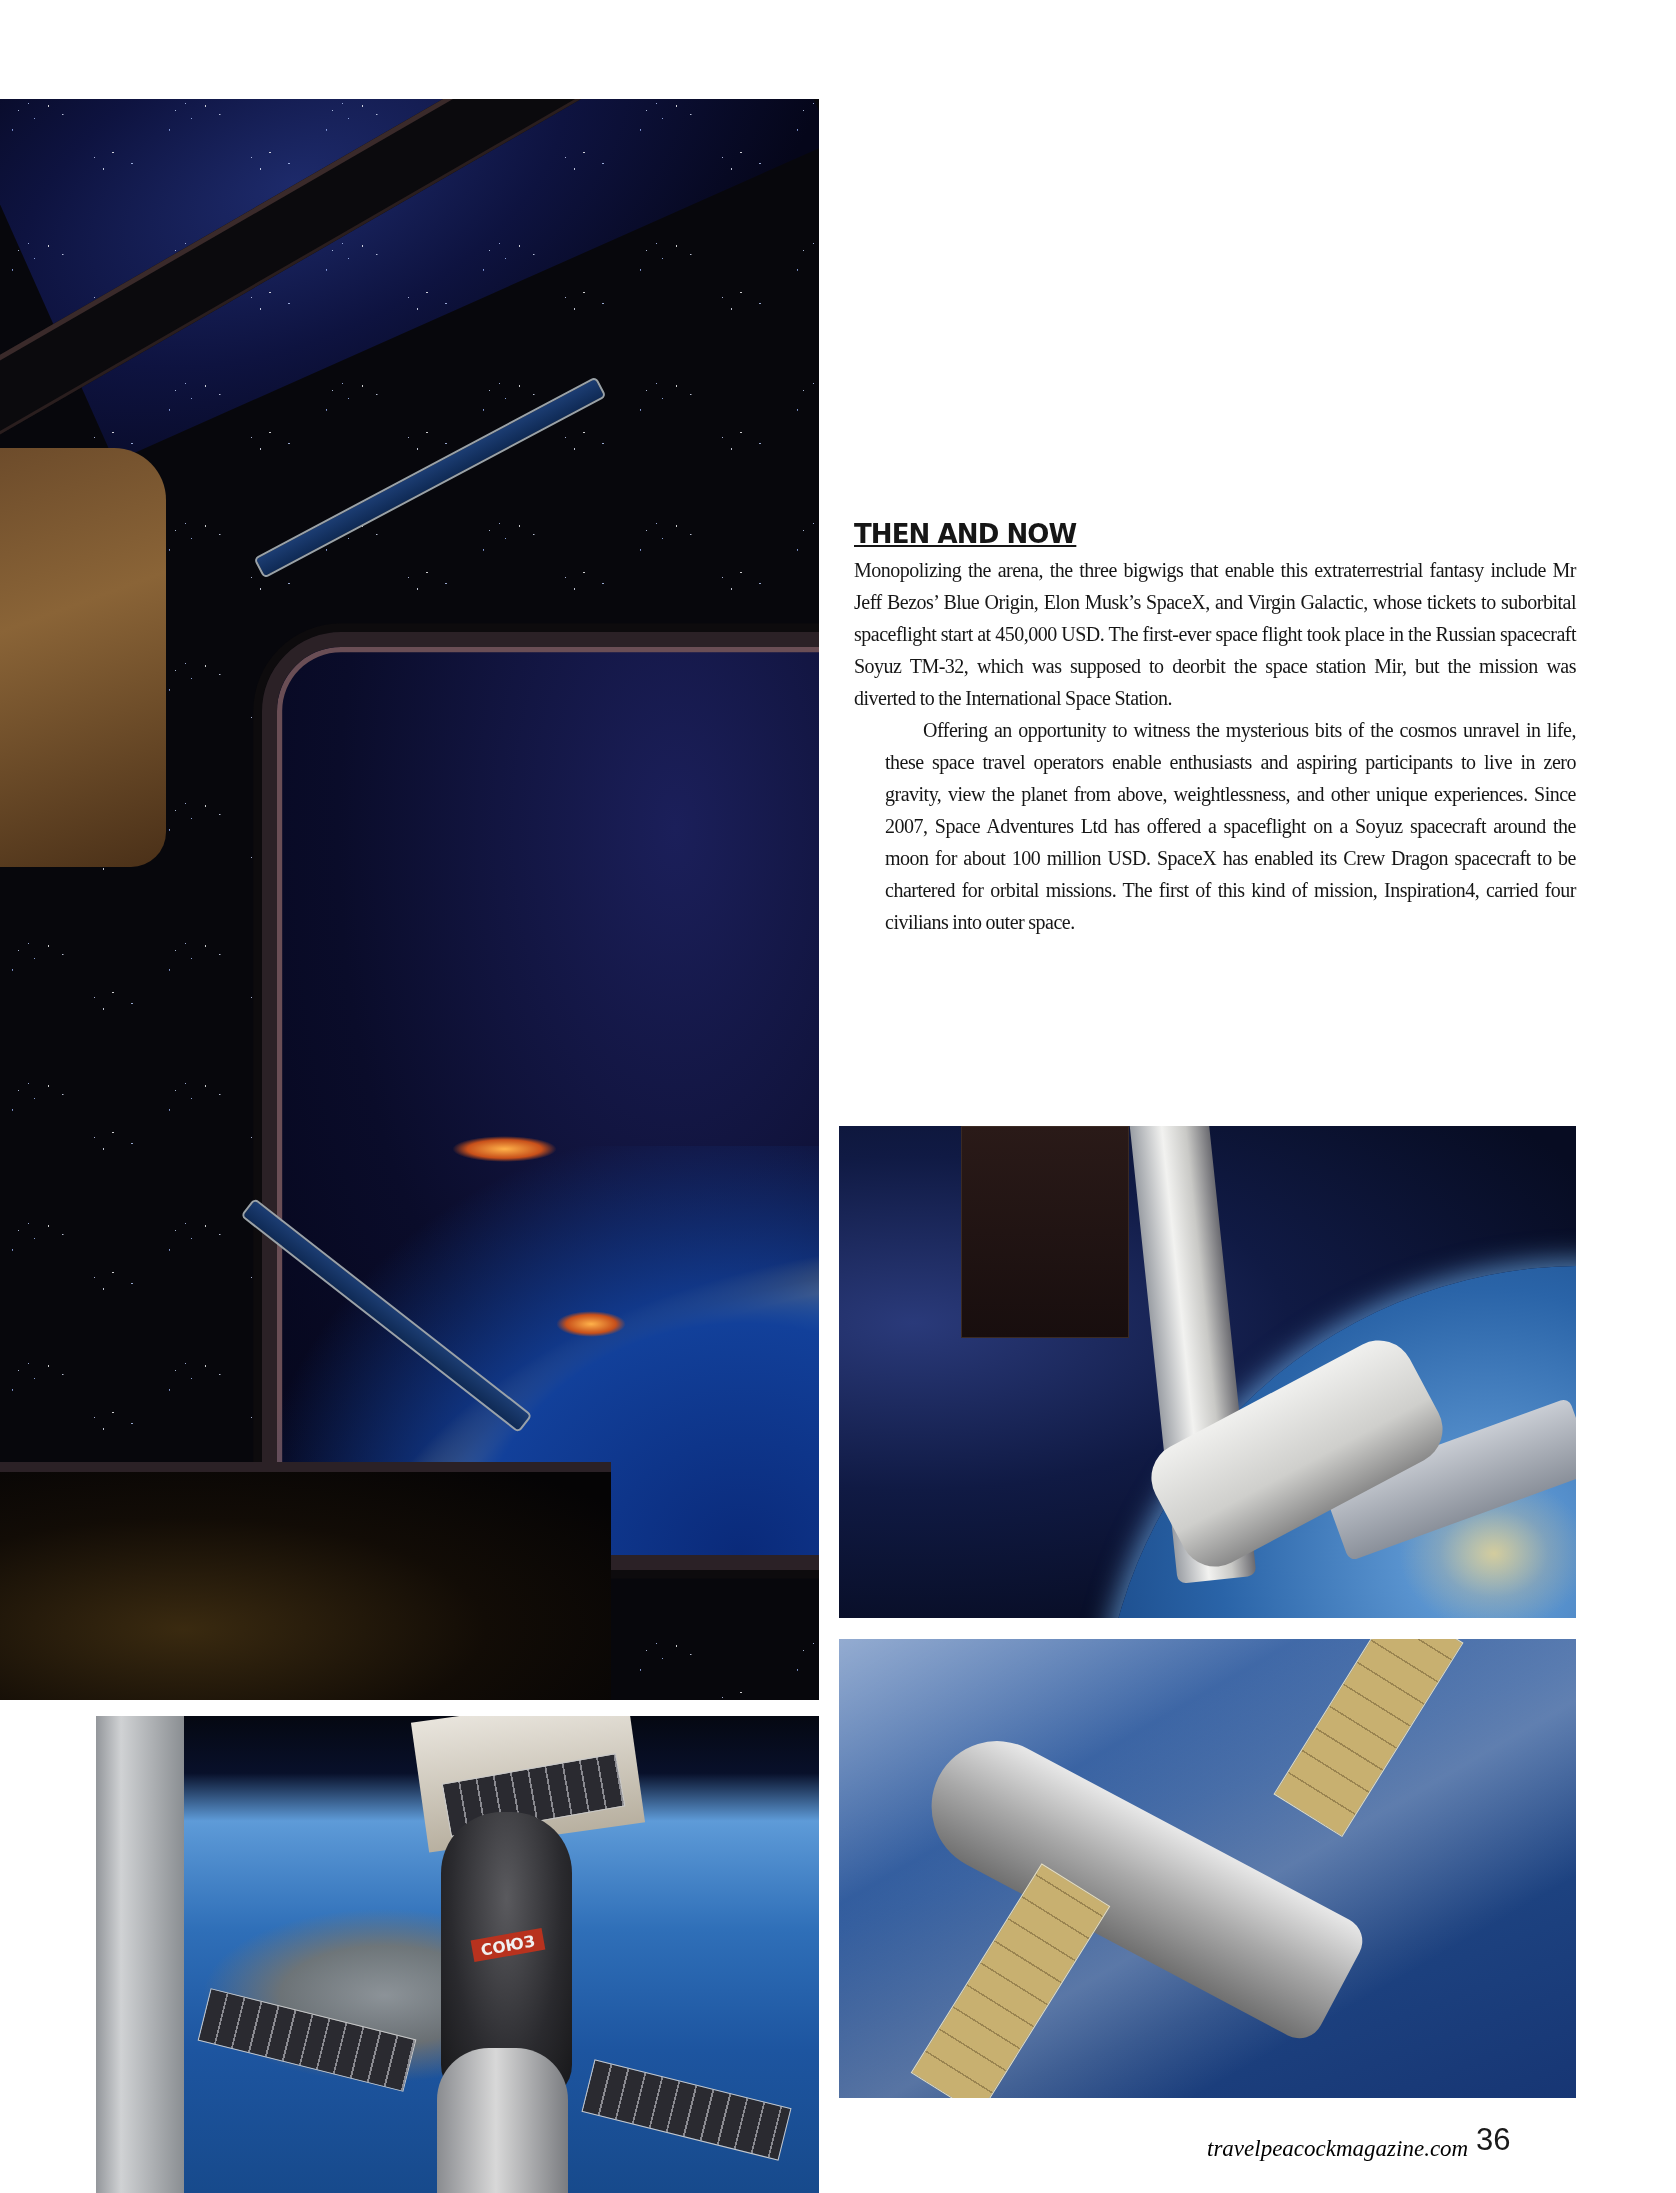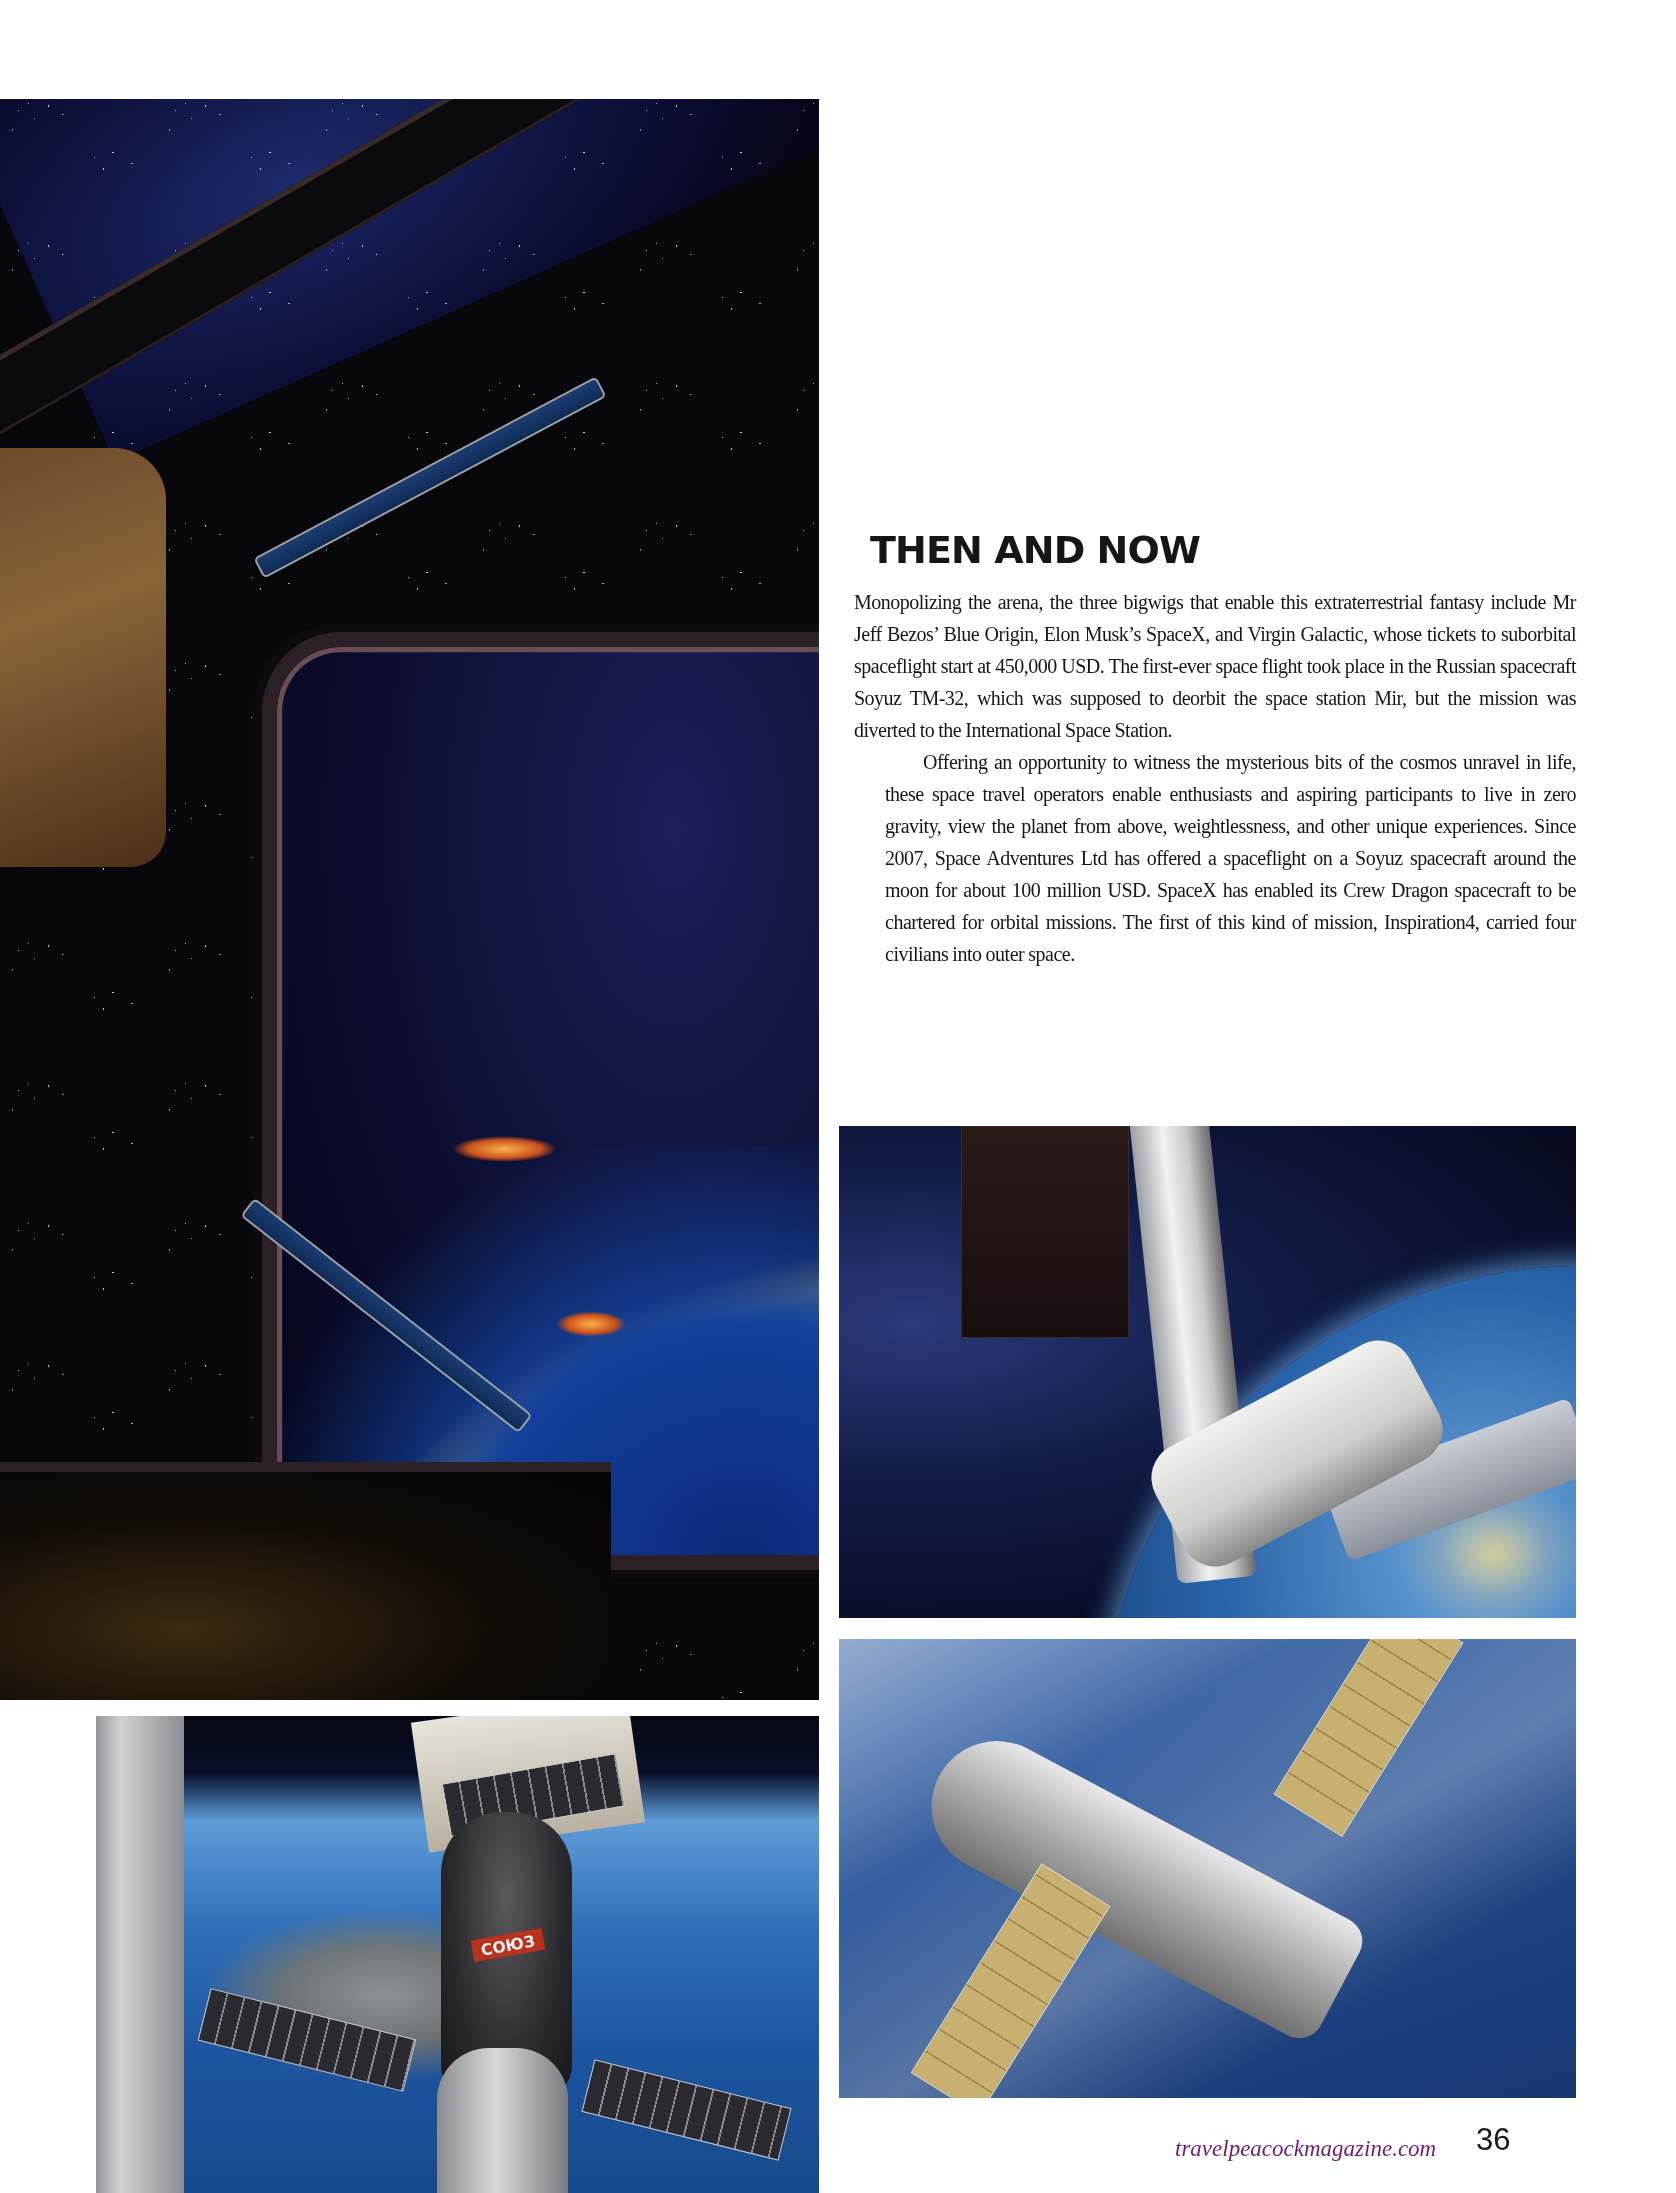--- a/index.html
+++ b/index.html
@@ -175,45 +175,46 @@
     position: absolute; left: 376px; top: 218px;
     font-family: "DejaVu Sans", sans-serif; font-weight: bold; font-size: 15.7px;
     color: #f0f0f0; background: #b8321e; padding: 1.7px 8.7px; transform: rotate(-10deg);
   }
 
   
   #article {
     position: absolute; left: 854px; top: 514px; width: 722px;
   }
   #article-heading {
-    margin: 16px;
+    margin: 0;
     font-family: "DejaVu Sans", sans-serif;
     font-weight: bold;
-    font-size: 38px;
+    font-size: 26px;
     line-height: 40px;
     letter-spacing: -0.9px;
     color: #161616;
+    text-decoration: underline;
   }
   .body-para {
     margin: 0;
     font-family: "Liberation Serif", serif;
     font-size: 20px;
     line-height: 32px;
     color: #161616;
     text-align: justify;
     letter-spacing: -0.5px;
     word-spacing: -0.4px;
   }
   .body-para.indent { text-indent: 38px; margin-left: 31px; }
 
   
   #footer-site {
-    position: absolute; left: 1175px; top: 2136px;
+    position: absolute; left: 1207px; top: 2136px;
     font-family: "Liberation Serif", serif; font-style: italic;
-    font-size: 23px; color: #701a75;
+    font-size: 23px; color: #000000;
   }
   #footer-page {
     position: absolute; left: 1476px; top: 2122px;
     font-family: "Liberation Sans", sans-serif;
     font-size: 31px; color: #1a1a1a;
   }
 </style>
 </head>
 <body>
 

